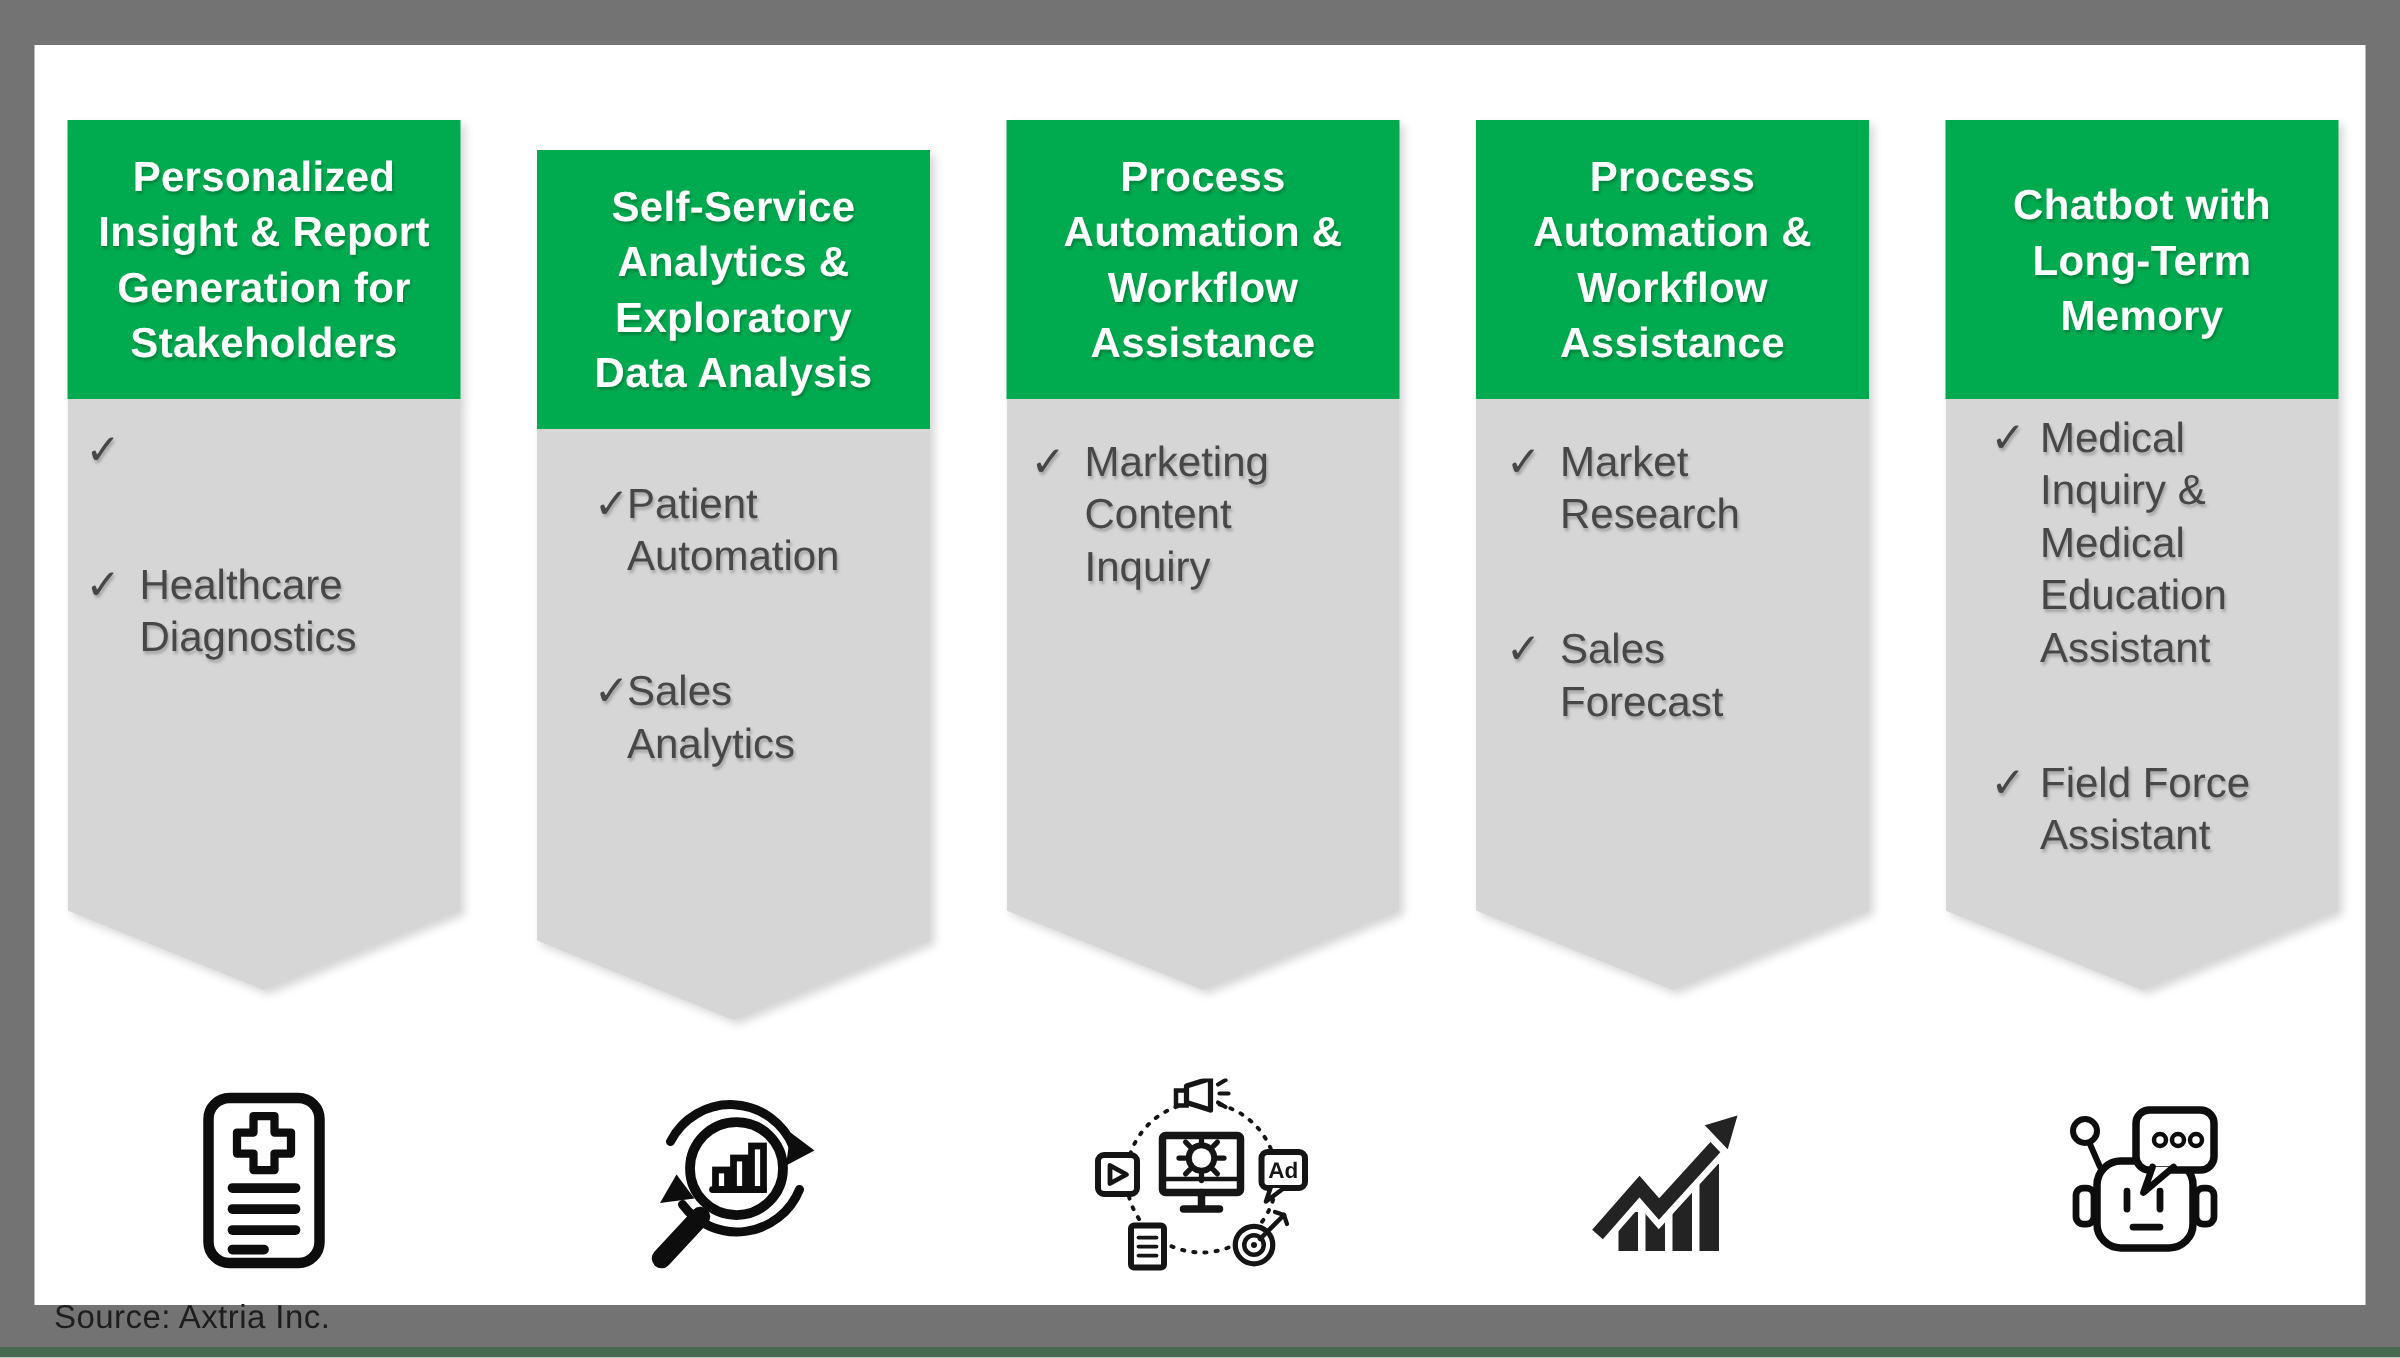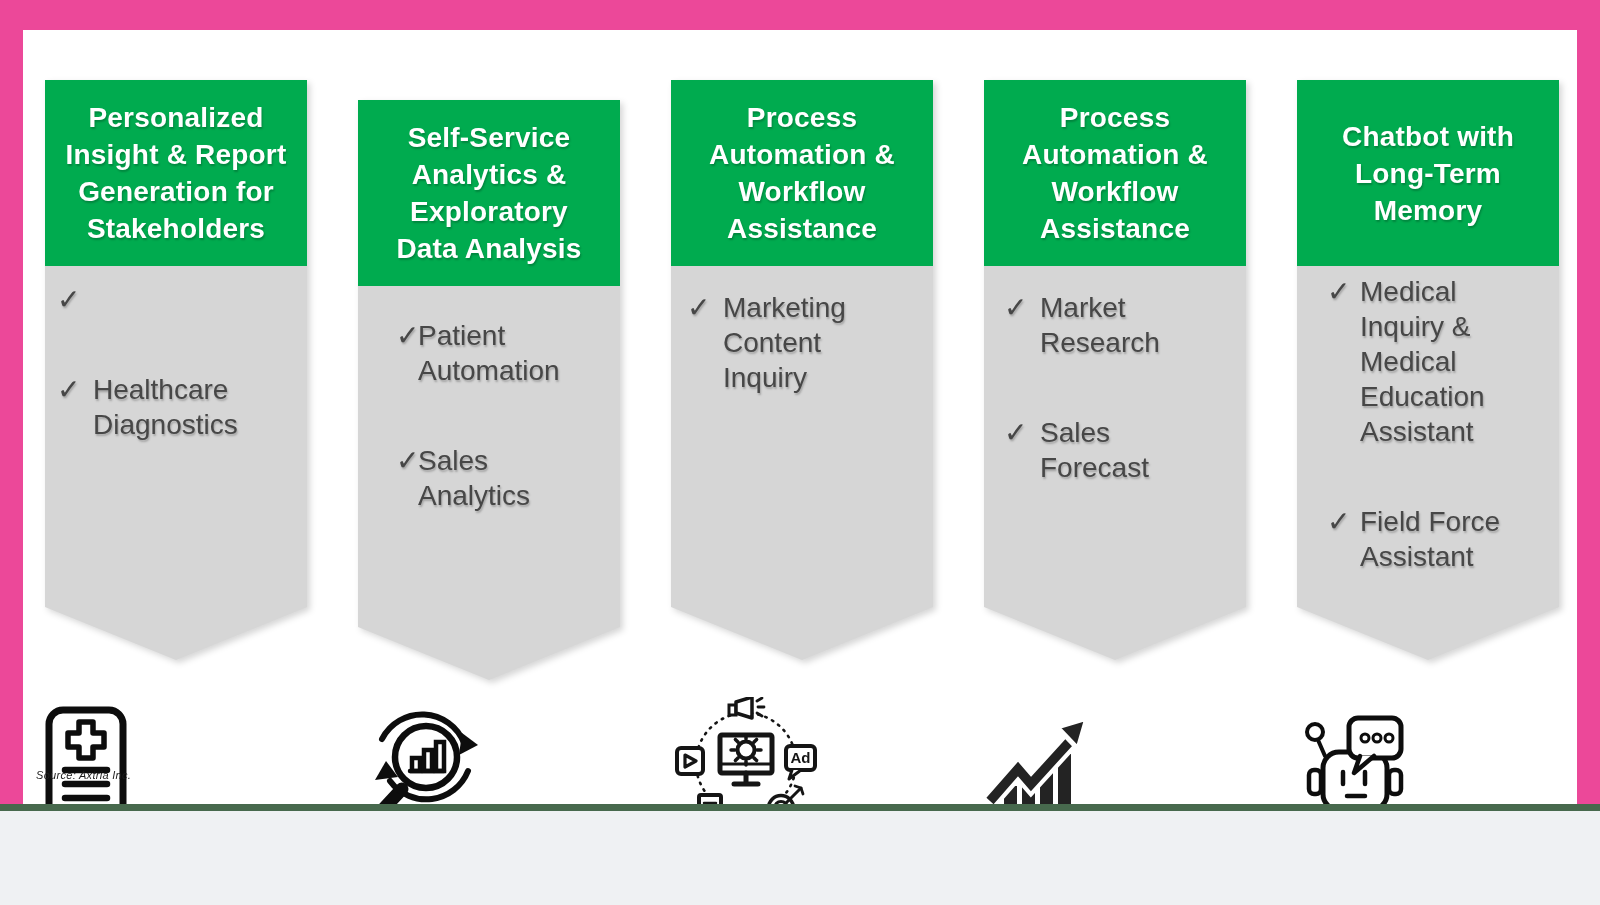--- a/index.html
+++ b/index.html
@@ -1,18 +1,18 @@
 <!DOCTYPE html>
 <html><head>
 <meta charset="utf-8">
 <style>
   html,body { margin:0; padding:0; background:#EFF1F3; }
   .canvas {
-    position:relative; width:1600px; height:811px; overflow:hidden;
-    background:#ec4899;
+    position:relative; width:1600px; height:905px; overflow:hidden;
+    background:#737373;
     font-family:"Liberation Sans", sans-serif;
   }
   .panel {
     position:absolute; left:23px; top:30px; width:1554px; height:840px;
     background:#ffffff;
   }
   .banner {
     position:absolute; top:80px; width:262px;
     filter: drop-shadow(3px 3px 3px rgba(0,0,0,0.16));
   }
@@ -44,32 +44,32 @@
     text-shadow:1px 2px 2px rgba(70,70,70,0.35);
   }
   .check { flex:none; }
   .c1 .check { margin-left:12px; width:36px; }
   .c2 .check { margin-left:38px; width:22px; }
   .c3 .check { margin-left:16px; width:36px; }
   .c4 .check { margin-left:20px; width:36px; }
   .c5 .check { margin-left:30px; width:33px; }
   .item-text { white-space:pre-line; }
   .icon-slot {
-    position:absolute; top:695px; width:262px; height:140px;
-    display:flex; align-items:center; 
+    position:absolute; top:717px; width:262px; height:140px;
+    display:flex; align-items:center; justify-content:center;
   }
   .icon-slot.s1 { left:45px; }
   .icon-slot.s2 { left:358px; }
   .icon-slot.s3 { left:671px; }
   .icon-slot.s4 { left:984px; }
   .icon-slot.s5 { left:1297px; }
   .icon-slot svg { display:block; }
   .source {
-    position:absolute; left:36px; bottom:30px;
-    font-size:11px; font-style:italic; color:#1d1d1d; letter-spacing:0.3px;
+    position:absolute; left:36px; bottom:14px;
+    font-size:22px; color:#1d1d1d; letter-spacing:0.3px;
   }
   .footer-bar {
     position:absolute; left:0; bottom:0; width:1600px; height:7px;
     background:#47694D;
   }
 </style>
 </head>
 <body>
 
 <div class="canvas">

